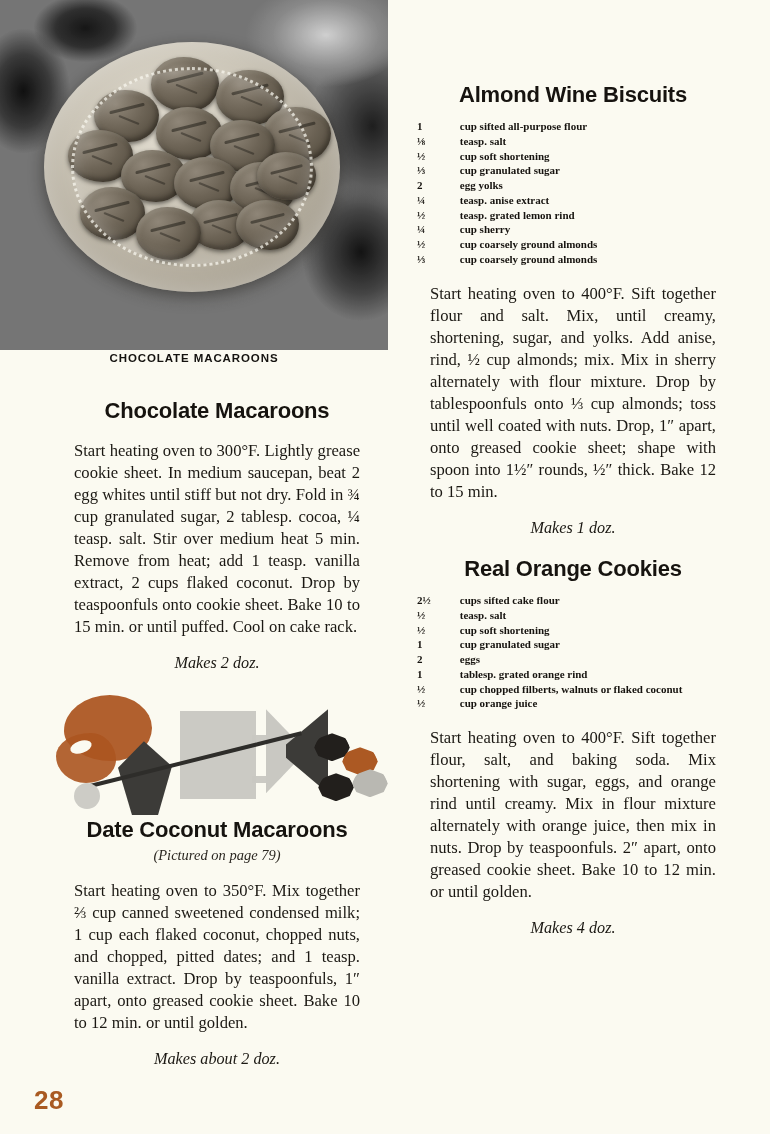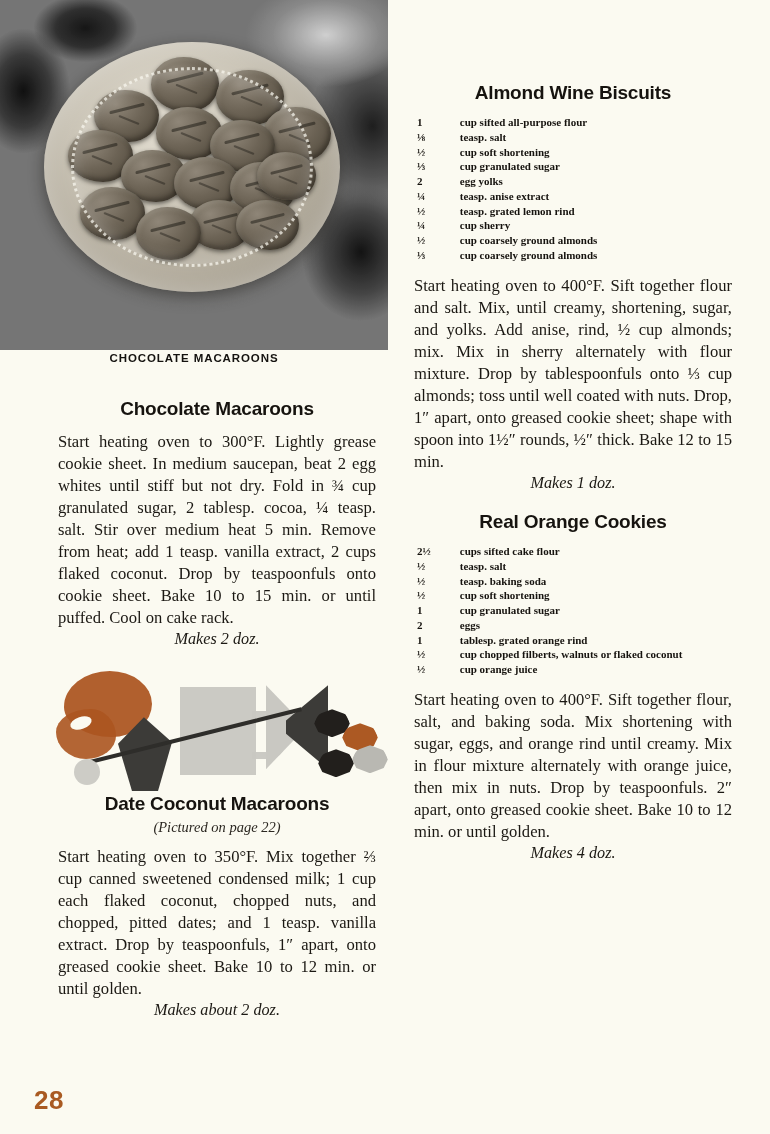--- a/index.html
+++ b/index.html
@@ -110,21 +110,21 @@
     position: absolute;
     top: 0;
     width: 318px;
   }
   .col-left  { left: 58px;  }
   .col-right { left: 414px; }
 
   .recipe-title {
     font-family: "Liberation Sans", sans-serif;
     font-weight: bold;
-    font-size: 19px;
+    font-size: 22px;
     letter-spacing: -.2px;
     text-align: center;
     color: #16130f;
     margin: 0 0 11px 0;
   }
   .recipe-subtitle {
     font-family: "Liberation Serif", serif;
     font-style: italic;
     font-size: 14.5px;
     text-align: center;
@@ -142,21 +142,21 @@
   }
   .ingredients li {
     padding-left: 20px;
     text-indent: -20px;
   }
   .ingredients li .amt {
     display: inline-block;
     min-width: 20px;
   }
   .method {
-    margin: 0;
+    margin: 16px;
     font-size: 16.6px;
     line-height: 1.327;
     text-align: justify;
     text-align-last: justify;
     color: #1b1813;
     hyphens: none;
   }
   .method-last {
     text-align: justify;
     text-align-last: left;
@@ -317,21 +317,21 @@
       <div class="sh rod"></div>
       <div class="sh knob"></div>
       <div class="sh nut nut-1"></div>
       <div class="sh nut nut-2"></div>
       <div class="sh nut nut-3"></div>
       <div class="sh nut nut-4"></div>
     </div>
 
     <div class="block">
       <h2 class="recipe-title">Date Coconut Macaroons</h2>
-      <div class="recipe-subtitle">(Pictured on page 22)</div>
+      <div class="recipe-subtitle">(Pictured on page 79)</div>
       <p class="method method-last">Start heating oven to 350°F. Mix together ⅔ cup canned sweetened condensed milk; 1 cup each flaked coconut, chopped nuts, and chopped, pitted dates; and 1 teasp. vanilla extract. Drop by teaspoonfuls, 1″ apart, onto greased cookie sheet. Bake 10 to 12 min. or until golden.</p>
       <p class="yield">Makes about 2 doz.</p>
     </div>
   </div>
 
   <div class="col col-right" style="top:82px;">
 
     <div class="block">
       <h2 class="recipe-title">Almond Wine Biscuits</h2>
       <ul class="ingredients">
@@ -348,21 +348,20 @@
         </ul>
       <p class="method method-last">Start heating oven to 400°F. Sift together flour and salt. Mix, until creamy, shortening, sugar, and yolks. Add anise, rind, ½ cup almonds; mix. Mix in sherry alternately with flour mixture. Drop by tablespoonfuls onto ⅓ cup almonds; toss until well coated with nuts. Drop, 1″ apart, onto greased cookie sheet; shape with spoon into 1½″ rounds, ½″ thick. Bake 12 to 15 min.</p>
       <p class="yield">Makes 1 doz.</p>
     </div>
 
     <div class="block" style="margin-top:18px;">
       <h2 class="recipe-title">Real Orange Cookies</h2>
       <ul class="ingredients">
           <li><span class="amt">2½</span><span> cups sifted cake flour</span></li>
           <li><span class="amt">½</span><span> teasp. salt</span></li>
-          <li><span class="amt">½</span><span> teasp. baking soda</span></li>
           <li><span class="amt">½</span><span> cup soft shortening</span></li>
           <li><span class="amt">1</span><span> cup granulated sugar</span></li>
           <li><span class="amt">2</span><span> eggs</span></li>
           <li><span class="amt">1</span><span> tablesp. grated orange rind</span></li>
           <li><span class="amt">½</span><span> cup chopped filberts, walnuts or flaked coconut</span></li>
           <li><span class="amt">½</span><span> cup orange juice</span></li>
         </ul>
       <p class="method method-last">Start heating oven to 400°F. Sift together flour, salt, and baking soda. Mix shortening with sugar, eggs, and orange rind until creamy. Mix in flour mixture alternately with orange juice, then mix in nuts. Drop by teaspoonfuls. 2″ apart, onto greased cookie sheet. Bake 10 to 12 min. or until golden.</p>
       <p class="yield">Makes 4 doz.</p>
     </div>

